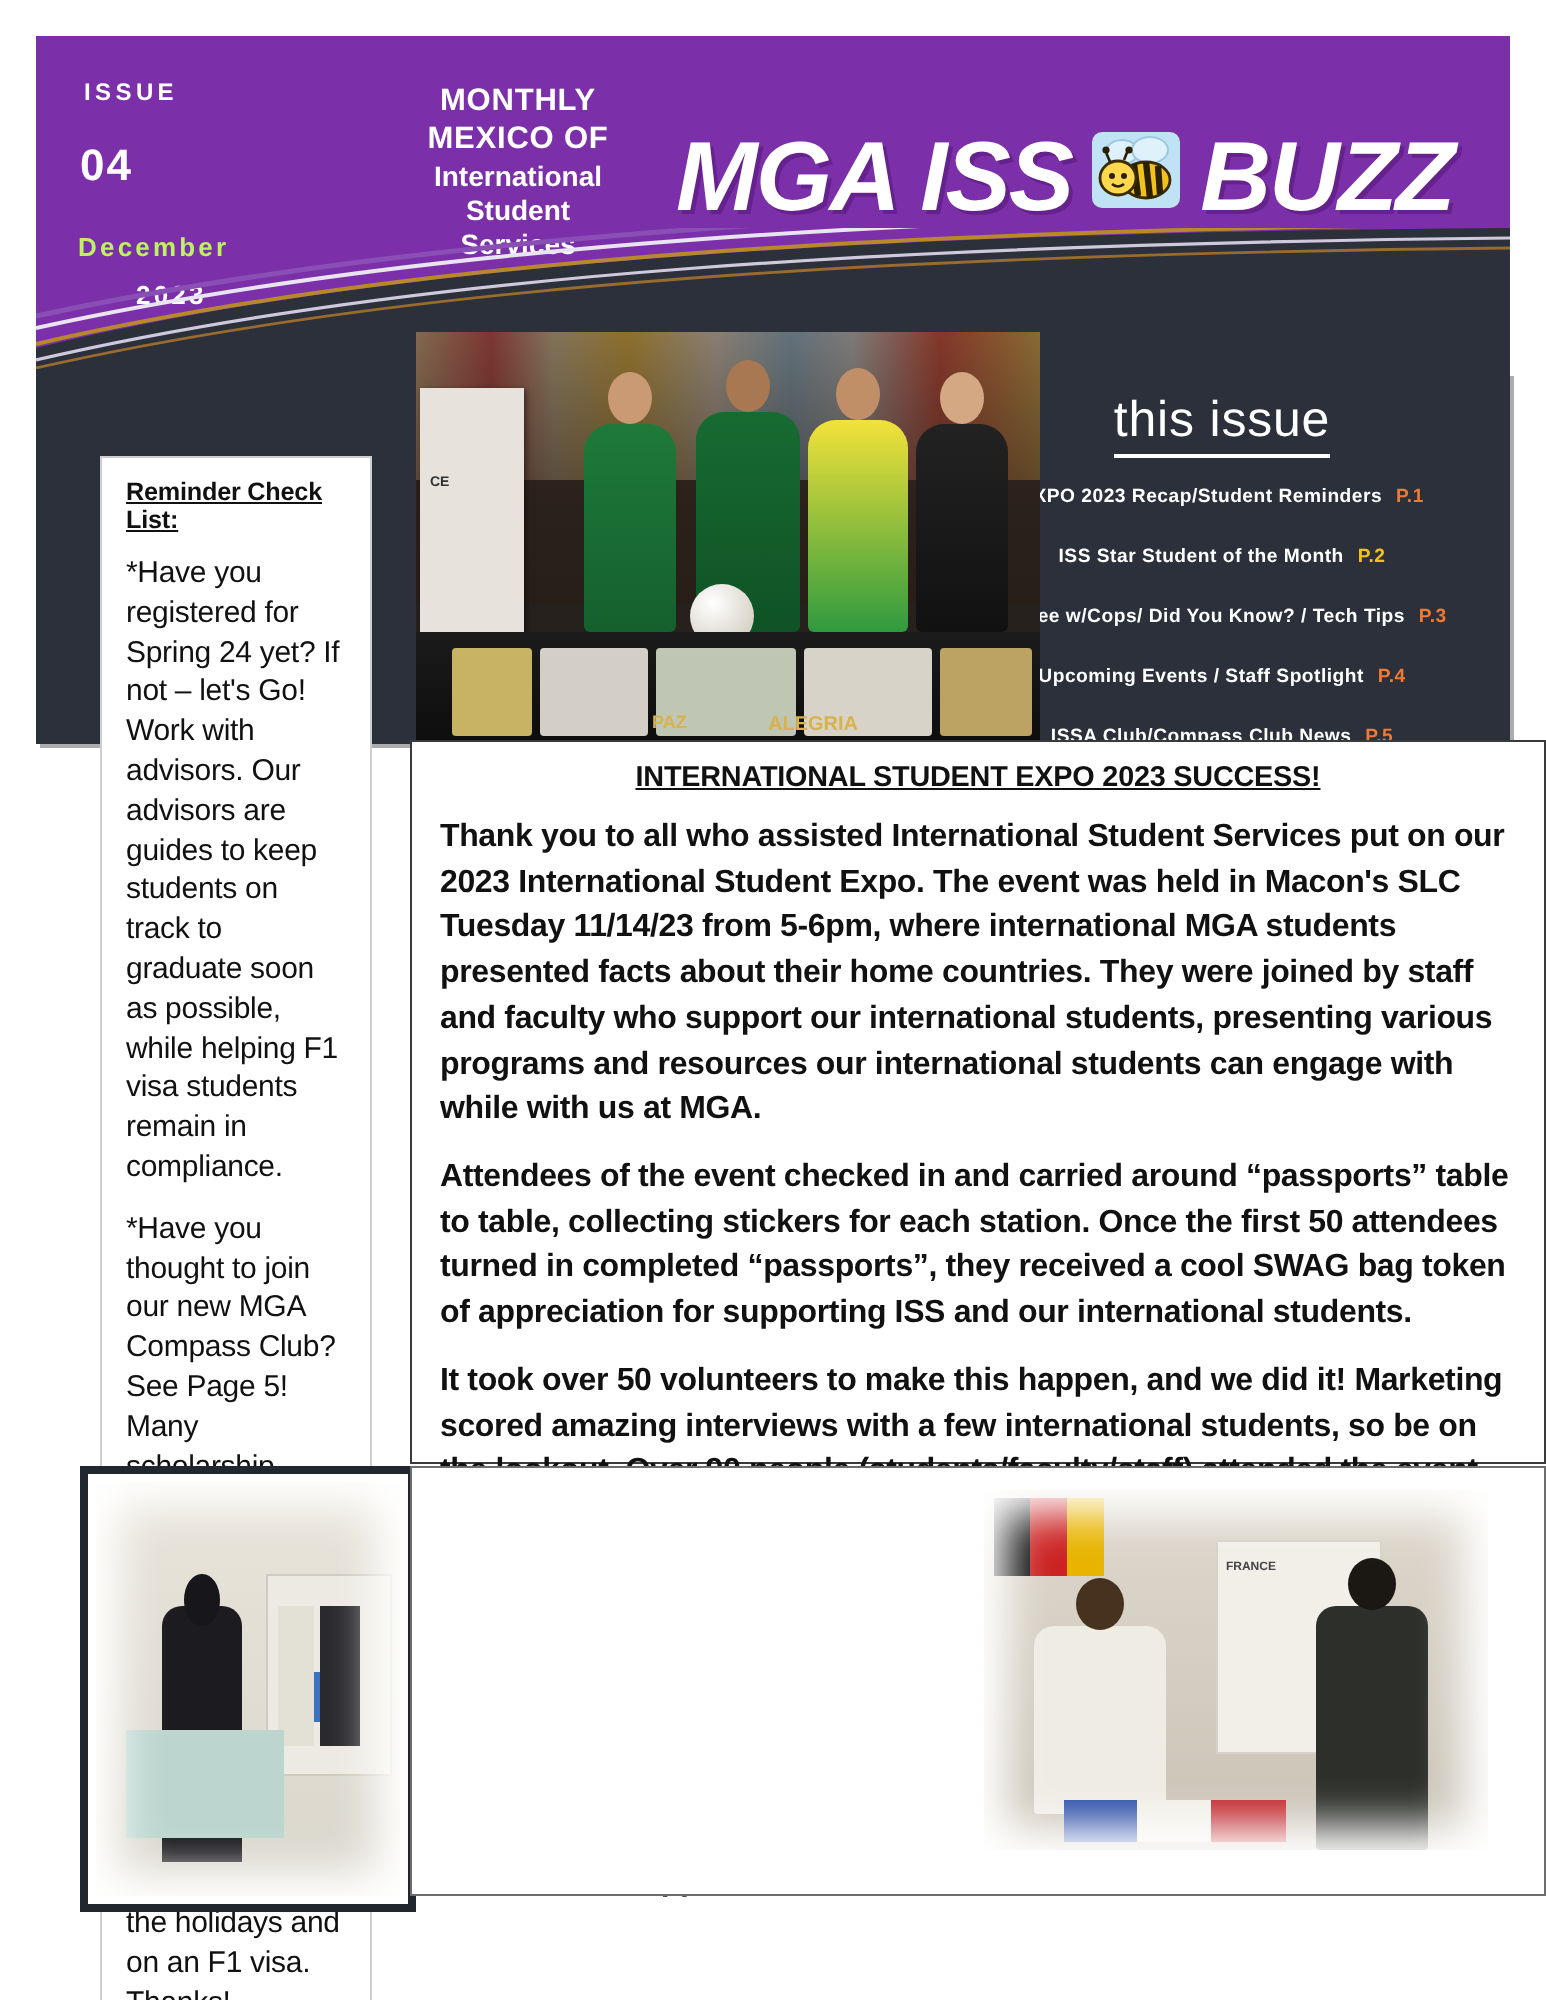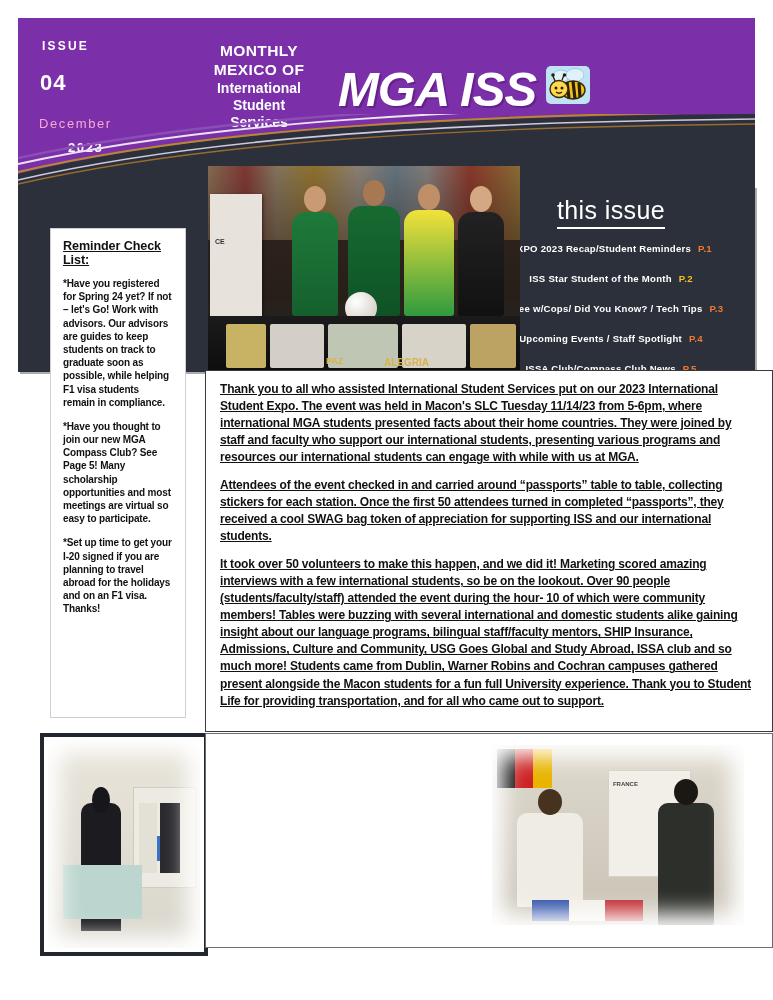--- a/index.html
+++ b/index.html
@@ -7,22 +7,22 @@
 
   .page{position:relative;width:773px;height:1000px;background:#ffffff;}
 
   
   .masthead{position:absolute;left:18px;top:18px;width:737px;height:168px;
     background:#7B2FA8;overflow:hidden;}
   .mh-issue-word{position:absolute;left:24px;top:21px;color:#fff;font-size:12px;
     font-weight:bold;letter-spacing:2.2px;}
   .mh-issue-num{position:absolute;left:22px;top:52px;color:#fff;font-size:22px;
     font-weight:bold;letter-spacing:1px;}
-  .mh-month{position:absolute;left:21px;top:98px;color:#f9a8d4;font-size:13px;
-    font-weight:normal;letter-spacing:1.6px;}
+  .mh-month{position:absolute;left:21px;top:98px;color:#bef264;font-size:13px;
+    font-weight:bold;letter-spacing:1.6px;}
   .mh-year{position:absolute;left:50px;top:122px;color:#fff;font-size:13px;
     font-weight:bold;letter-spacing:1.6px;}
 
   .mh-sub{position:absolute;left:178px;top:24px;width:126px;color:#fff;
     text-align:center;font-weight:bold;line-height:1.22;}
   .mh-sub .l1{font-size:15.5px;letter-spacing:.4px;}
   .mh-sub .l2{font-size:15.5px;letter-spacing:.4px;}
   .mh-sub .l3{font-size:14px;}
   .mh-sub .l4{font-size:14px;}
   .mh-sub .l5{font-size:14px;}
@@ -69,32 +69,32 @@
   .hero .stuff{position:absolute;bottom:4px;height:44px;border-radius:2px;opacity:.92;}
   .hero .ball{position:absolute;left:44%;bottom:48px;width:32px;height:32px;
     border-radius:50%;background:radial-gradient(circle at 35% 30%,#fff,#c9c3b4);}
 
   
   .side{position:absolute;left:50px;top:228px;width:136px;min-height:490px;
     background:#fff;border:1px solid #cfcfcf;padding:10px 12px 14px 12px;
     box-sizing:border-box;}
   .side h2{margin:0 0 10px 0;font-size:12.6px;font-weight:bold;color:#111;
     text-decoration:underline;letter-spacing:-.1px;}
-  .side p{margin:0 0 11px 0;font-size:10px;font-weight:bold;color:#111;
+  .side p{margin:0 0 11px 0;font-size:15px;font-weight:normal;color:#111;
     line-height:1.32;letter-spacing:-.15px;}
   .side a{color:#1a64c8;text-decoration:underline;word-break:break-all;}
 
   
   .article{position:absolute;left:205px;top:370px;width:568px;height:362px;
     background:#fff;border:1px solid #3a3a3a;box-sizing:border-box;
     padding:10px 14px 8px 14px;}
   .article h1{margin:0 0 11px 0;text-align:center;font-size:14.4px;
     font-weight:bold;color:#111;text-decoration:underline;letter-spacing:-.1px;}
-  .article p{margin:0 0 11px 0;font-size:12px;font-weight:bold;color:#111;
-    line-height:1.42;letter-spacing:-.18px;text-decoration:underline;}
+  .article p{margin:0 0 11px 0;font-size:16px;font-weight:bold;color:#111;
+    line-height:1.42;letter-spacing:-.18px;}
 
   
   .ph{position:absolute;background:#fff;overflow:hidden;}
   .ph1{left:40px;top:733px;width:160px;height:215px;border:4px solid #22272f;}
   .ph1 .inner{position:absolute;inset:4px;background:#efeeea;}
   .phbox{position:absolute;left:205px;top:733px;width:568px;height:215px;
     border:1px solid #6d6d6d;box-sizing:border-box;background:#fff;}
   .ph2{left:216px;top:748px;width:256px;height:185px;}
   .ph3{left:492px;top:745px;width:252px;height:180px;}
 
@@ -135,20 +135,21 @@
           <path d="M22 17 L24 33 M28 16 L30 34 M34 18 L35 32" stroke="#2a2005" stroke-width="3.2" fill="none"></path>
           <ellipse cx="14" cy="24" rx="9" ry="8.5" fill="#ffd84d" stroke="#3a2a06" stroke-width="1.4"></ellipse>
           <circle cx="11" cy="23" r="1.5" fill="#2a2005"></circle>
           <circle cx="17" cy="23" r="1.5" fill="#2a2005"></circle>
           <path d="M11 27 q3 2.5 6 0" stroke="#2a2005" stroke-width="1.3" fill="none"></path>
           <path d="M10 16 l-2 -5 M17 15 l2 -5" stroke="#2a2005" stroke-width="1.3"></path>
           <circle cx="8" cy="10" r="1.8" fill="#2a2005"></circle>
           <circle cx="19.5" cy="10" r="1.8" fill="#2a2005"></circle>
         </svg>
       </span>
+      <span class="tw">BUZZ</span>
     </div>
 
     <svg class="swoosh" viewBox="0 0 737 74" preserveAspectRatio="none">
       <path d="M0,74 L0,60 C180,16 430,2 737,0 L737,74 Z" fill="#2b303a"></path>
       <path d="M0,58 C190,14 440,1 737,-2" stroke="#b8892c" stroke-width="2" fill="none"></path>
       <path d="M0,50 C190,8 440,-6 737,-9" stroke="#e9e4f2" stroke-width="2" fill="none"></path>
       <path d="M0,44 C190,3 440,-11 737,-14" stroke="#8a4fb5" stroke-width="2.5" fill="none"></path>
       <path d="M0,66 C190,22 440,8 737,5" stroke="#cfc9dd" stroke-width="1.6" fill="none"></path>
       <path d="M0,70 C190,27 440,13 737,10" stroke="#9a6b2e" stroke-width="1.4" fill="none"></path>
     </svg>
@@ -211,20 +212,21 @@
   </div>
 
   <div class="side">
     <h2>Reminder Check List:</h2>
     <p>*Have you registered for Spring 24 yet?  If not – let's Go! Work with advisors. Our advisors are guides to keep students on track to graduate soon as possible, while helping F1 visa students remain in compliance.</p>
     <p>*Have you thought to join our new MGA Compass Club?   See Page 5!  Many scholarship opportunities and most meetings are virtual so easy to participate.</p>
     <p>*Set up time to get your I-20 signed if you are planning to travel abroad for the holidays and on an F1 visa.  Thanks!</p>
   </div>
 
   <div class="article">
+    <h1>INTERNATIONAL STUDENT EXPO 2023 SUCCESS!</h1>
     <p>Thank you to all who assisted International Student Services put on our 2023 International Student Expo.  The event was held in Macon's SLC Tuesday 11/14/23 from 5-6pm, where international MGA students presented facts about their home countries.  They were joined by staff and faculty who support our international students, presenting various programs and resources our international students can engage with while with us at MGA.</p>
     <p>Attendees of the event checked in and carried around “passports” table to table, collecting stickers for each station.  Once the first 50 attendees turned in completed “passports”, they received a cool SWAG bag token of appreciation for supporting ISS and our international students.</p>
     <p>It took over 50 volunteers to make this happen, and we did it!  Marketing scored amazing interviews with a few international students, so be on the lookout.  Over 90 people (students/faculty/staff) attended the event during the hour- 10 of which were community members!  Tables were buzzing with several international and domestic students alike gaining insight about our language programs, bilingual staff/faculty mentors, SHIP Insurance, Admissions, Culture and Community, USG Goes Global and Study Abroad, ISSA club and so much more!  Students came from Dublin, Warner Robins and Cochran campuses gathered present alongside the Macon students for a fun full University experience.  Thank you to Student Life for providing transportation, and for all who came out to support.</p>
   </div>
 
   <div class="ph ph1">
     <div class="inner">
       <div class="scene">
         <div style="position:absolute;inset:0;background:linear-gradient(180deg,#e8e4da,#d9d6cc);"></div>
         <div style="position:absolute;left:56%;top:22%;width:40%;height:48%;background:#eceae2;border:1px solid #cfcbc0;"></div>

